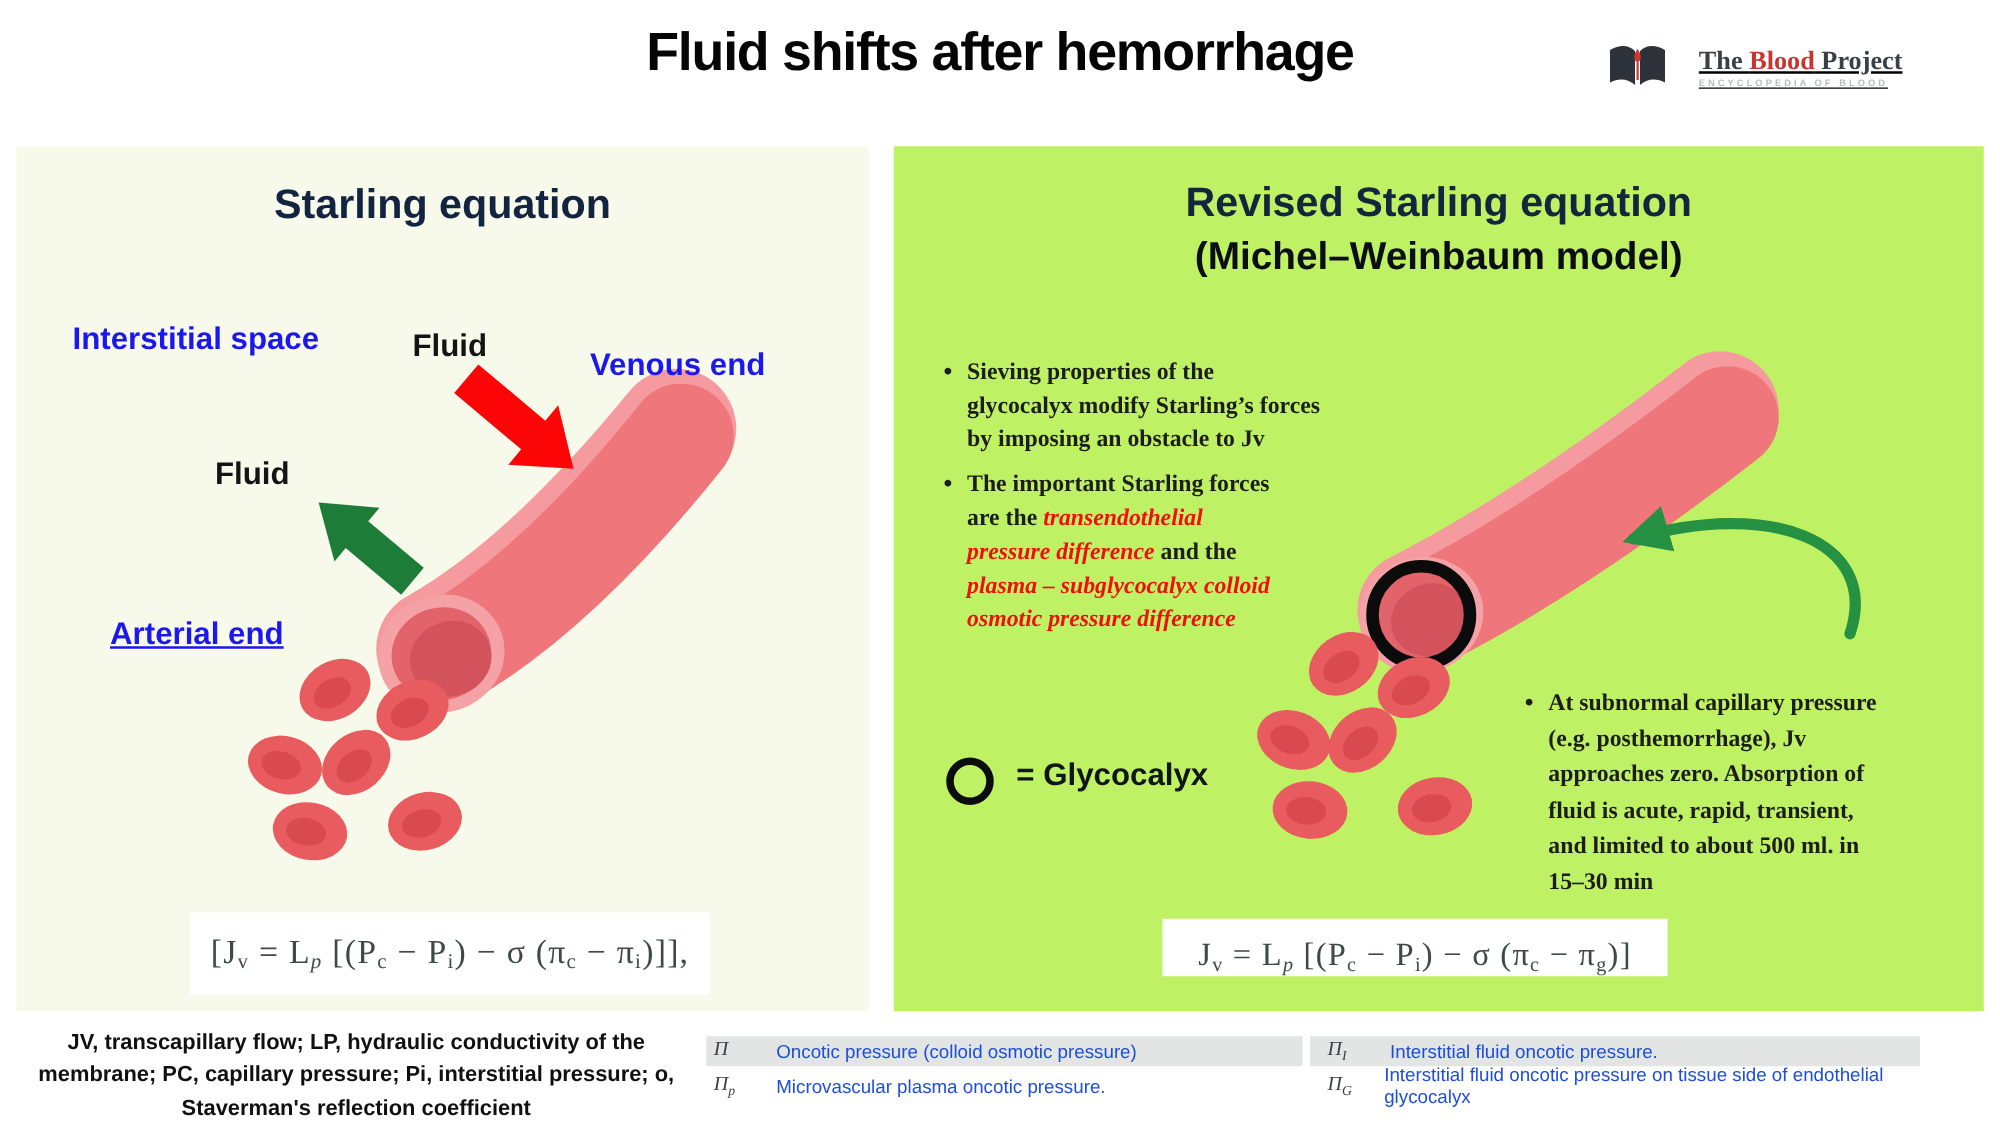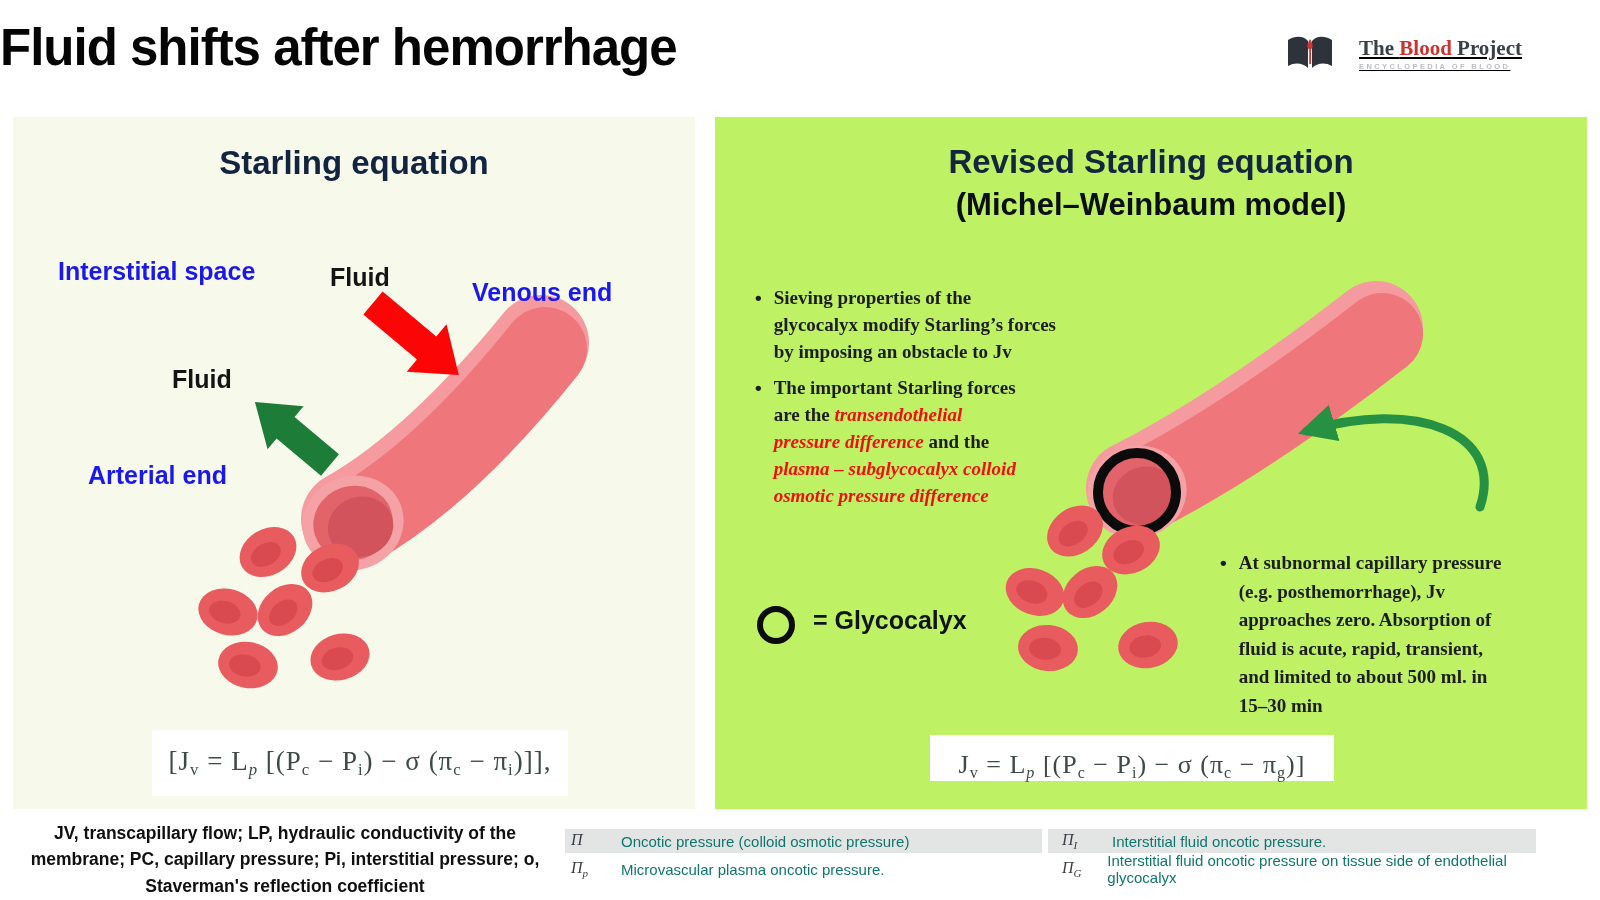--- a/index.html
+++ b/index.html
@@ -1,20 +1,20 @@
 <!DOCTYPE html>
 <html><head>
 <meta charset="utf-8">
 <style>
   * { margin:0; padding:0; box-sizing:border-box; }
   body { background:#ffffff; font-family:"Liberation Sans", sans-serif; }
   .canvas { position:relative; width:1600px; height:900px; background:#ffffff; overflow:hidden; }
 
-  .main-title { position:absolute; left:0; right:0; top:18px; 
-    font-size:51px; font-weight:800; color:#050505; letter-spacing:-1px; }
+  .main-title { position:absolute; left:0; right:0; top:18px; text-align:center;
+    font-size:43px; font-weight:800; color:#050505; letter-spacing:-1px; }
 
   
   .logo { position:absolute; top:32px; right:78px; display:flex; align-items:center; gap:24px;text-decoration:underline; }
   .logo-text-line1 { font-family:"Liberation Serif", serif; font-weight:bold; font-size:21px; color:#3a4047; line-height:1; }
   .logo-text-line1 .blood { color:#c9342f; }
   .logo-tagline { font-size:7.5px; letter-spacing:2.4px; color:#b9bdc3; margin-top:3px; font-weight:bold; }
 
   
   .panel { position:absolute; top:117px; height:692px; }
   .panel-left { left:13px; width:682px; background:#f7f9eb; }
@@ -47,21 +47,21 @@
   .footnote { position:absolute; left:25px; top:820px; width:520px; text-align:center;
     font-size:17.5px; font-weight:800; color:#101010; line-height:1.5; white-space:pre-line; }
 
   .dtable { position:absolute; top:829px; }
   .dtable-mid { left:565px; width:477px; }
   .dtable-right { left:1048px; width:488px; }
   .trow { display:flex; align-items:center; height:24px; margin-bottom:4px; padding-left:6px; }
   .trow.gray { background:#e3e4e4; }
   .tsym { width:50px; font-family:"Liberation Serif", serif; font-style:italic; font-size:16px; color:#3c3e45; }
   .tsym sub { font-size:11px; }
-  .tdesc { font-size:15px; color:#0f766e; }
+  .tdesc { font-size:15px; color:#1d4ed8; }
   .dtable-right .trow { padding-left:14px; }
 
   svg { position:absolute; left:0; top:0; }
 </style>
 </head>
 <body>
 
 <div class="canvas">
 
   <div class="main-title">Fluid shifts after hemorrhage</div>
@@ -107,21 +107,21 @@
       <use href="#rbc" transform="translate(215,495) rotate(15)"></use>
       <use href="#rbc" transform="translate(272,493) rotate(-40)"></use>
       <use href="#rbc" transform="translate(235,548) rotate(10)"></use>
       <use href="#rbc" transform="translate(327,540) rotate(-15)"></use>
     </svg>
 
     <div class="lbl lbl-blue" style="left:45px; top:140px;">Interstitial space</div>
     <div class="lbl lbl-black" style="left:317px; top:146px;">Fluid</div>
     <div class="lbl lbl-blue" style="left:459px; top:161px;">Venous end</div>
     <div class="lbl lbl-black" style="left:159px; top:248px;">Fluid</div>
-    <div class="lbl lbl-blue" style="left:75px; top:344px;">Arterial end</div>
+    <div class="lbl lbl-blue" style="left:75px; top:376px;text-decoration:underline;">Arterial end</div>
 
     <div class="eq-strip" style="left:139px; top:613px; width:416px; height:66px;">
       <div class="equation">
         <span>[J</span><sub>v</sub><span> = L</span><sub class="it">p</sub><span> [(P</span><sub>c</sub><span> − P</span><sub>i</sub><span>) − σ (π</span><sub>c</sub><span> − π</span><sub>i</sub><span>)]],</span>
       </div>
     </div>
   </div>
 
   <div class="panel panel-right">
     <div class="panel-title pr-title1">Revised Starling equation</div>

